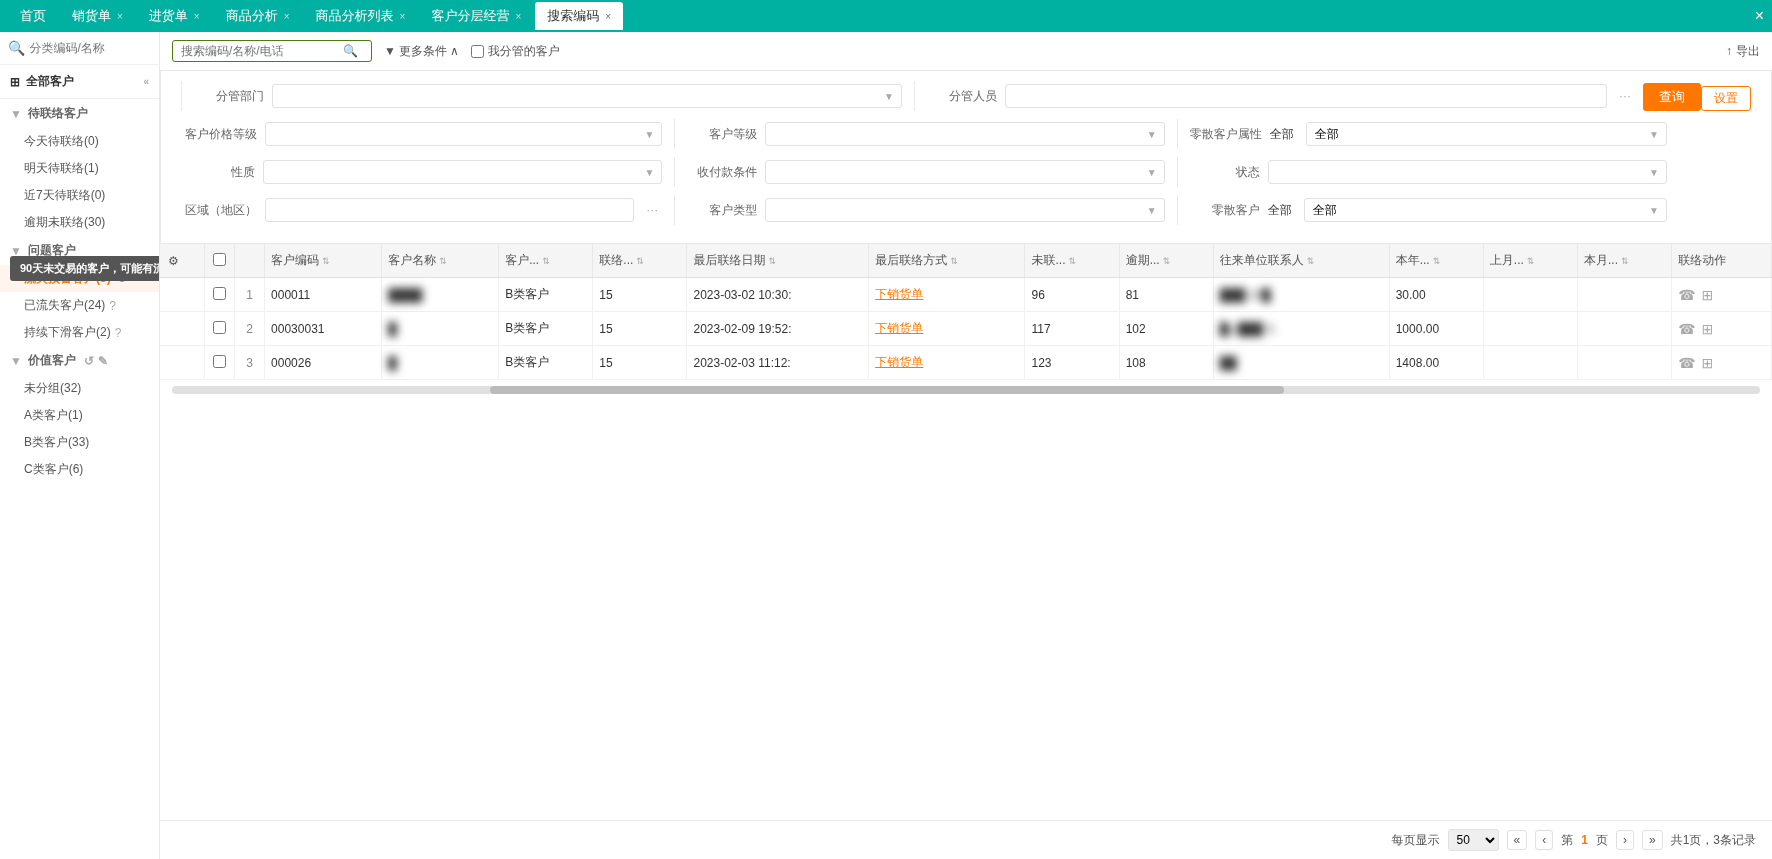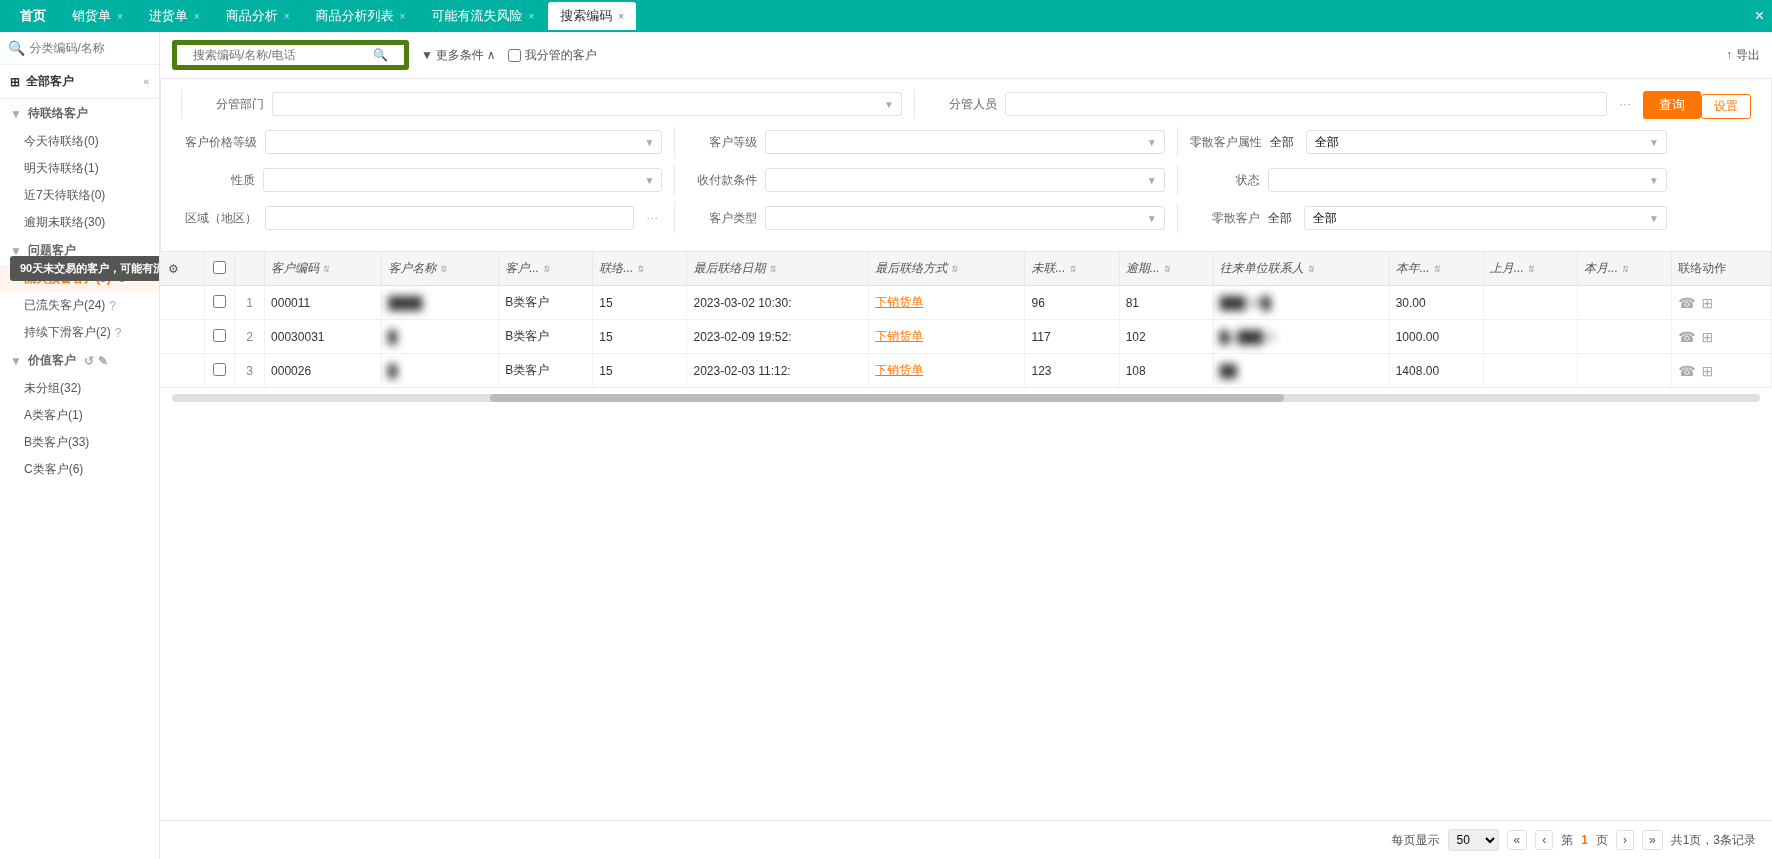--- a/index.html
+++ b/index.html
@@ -21,21 +21,21 @@
       align-items: center;
       gap: 6px;
       color: #fff;
       cursor: pointer;
       border-radius: 3px 3px 0 0;
       font-size: 13px;
       white-space: nowrap;
     }
     .nav-tab.active { background: #fff; color: #333; }
     .nav-tab .close-icon { font-size: 10px; opacity: 0.7; }
-    .nav-tab.home { font-weight: bold; }
+    .nav-tab.home { font-weight: normal; }
     .top-nav-right { margin-left: auto; color: #fff; cursor: pointer; font-size: 16px; }
 
     
     .main-layout {
       display: flex;
       height: calc(100vh - 32px);
       background: #fff;
     }
 
     
@@ -116,24 +116,24 @@
       padding: 8px 12px;
       background: #fff;
       border-bottom: 1px solid #e8e8e8;
       display: flex;
       align-items: center;
       gap: 12px;
     }
     .filter-search {
       display: flex;
       align-items: center;
-      border: 5px solid #4d7c0f;
+      border: 1px solid #4d7c0f;
       border-radius: 3px;
-      padding: 3px 16px;
-      gap: 20px;
+      padding: 3px 8px;
+      gap: 2px;
       min-width: 200px;
     }
     .filter-search input {
       border: none;
       outline: none;
       font-size: 12px;
       color: #999;
     }
     .filter-search-icon { color: #ff7700; cursor: pointer; }
     .more-conditions {
@@ -276,21 +276,20 @@
       top: 0;
       z-index: 2;
     }
     thead th.sortable {
       cursor: pointer;
     }
     thead th .th-inner {
       display: flex;
       align-items: center;
       gap: 3px;
-      font-style: italic;
     }
     thead th .sort-icon { color: #aaa; font-size: 9px; }
     tbody td {
       border-bottom: 1px solid #f0f0f0;
       border-right: 1px solid #f0f0f0;
       padding: 8px 6px;
       white-space: nowrap;
       color: #333;
     }
     .link-text { color: #ff7700; cursor: pointer; text-decoration: underline; }
@@ -401,21 +400,21 @@
   </div>
   <div class="nav-tab">
     <span>商品分析</span>
     <span class="close-icon">×</span>
   </div>
   <div class="nav-tab">
     <span>商品分析列表</span>
     <span class="close-icon">×</span>
   </div>
   <div class="nav-tab">
-    <span>可能有流失风险</span>
+    <span>客户分层经营</span>
     <span class="close-icon">×</span>
   </div>
   <div class="nav-tab active">
     <span>搜索编码</span>
     <span class="close-icon">×</span>
   </div>
   <div class="top-nav-right">×</div>
 </div>
 
 <div class="main-layout">

